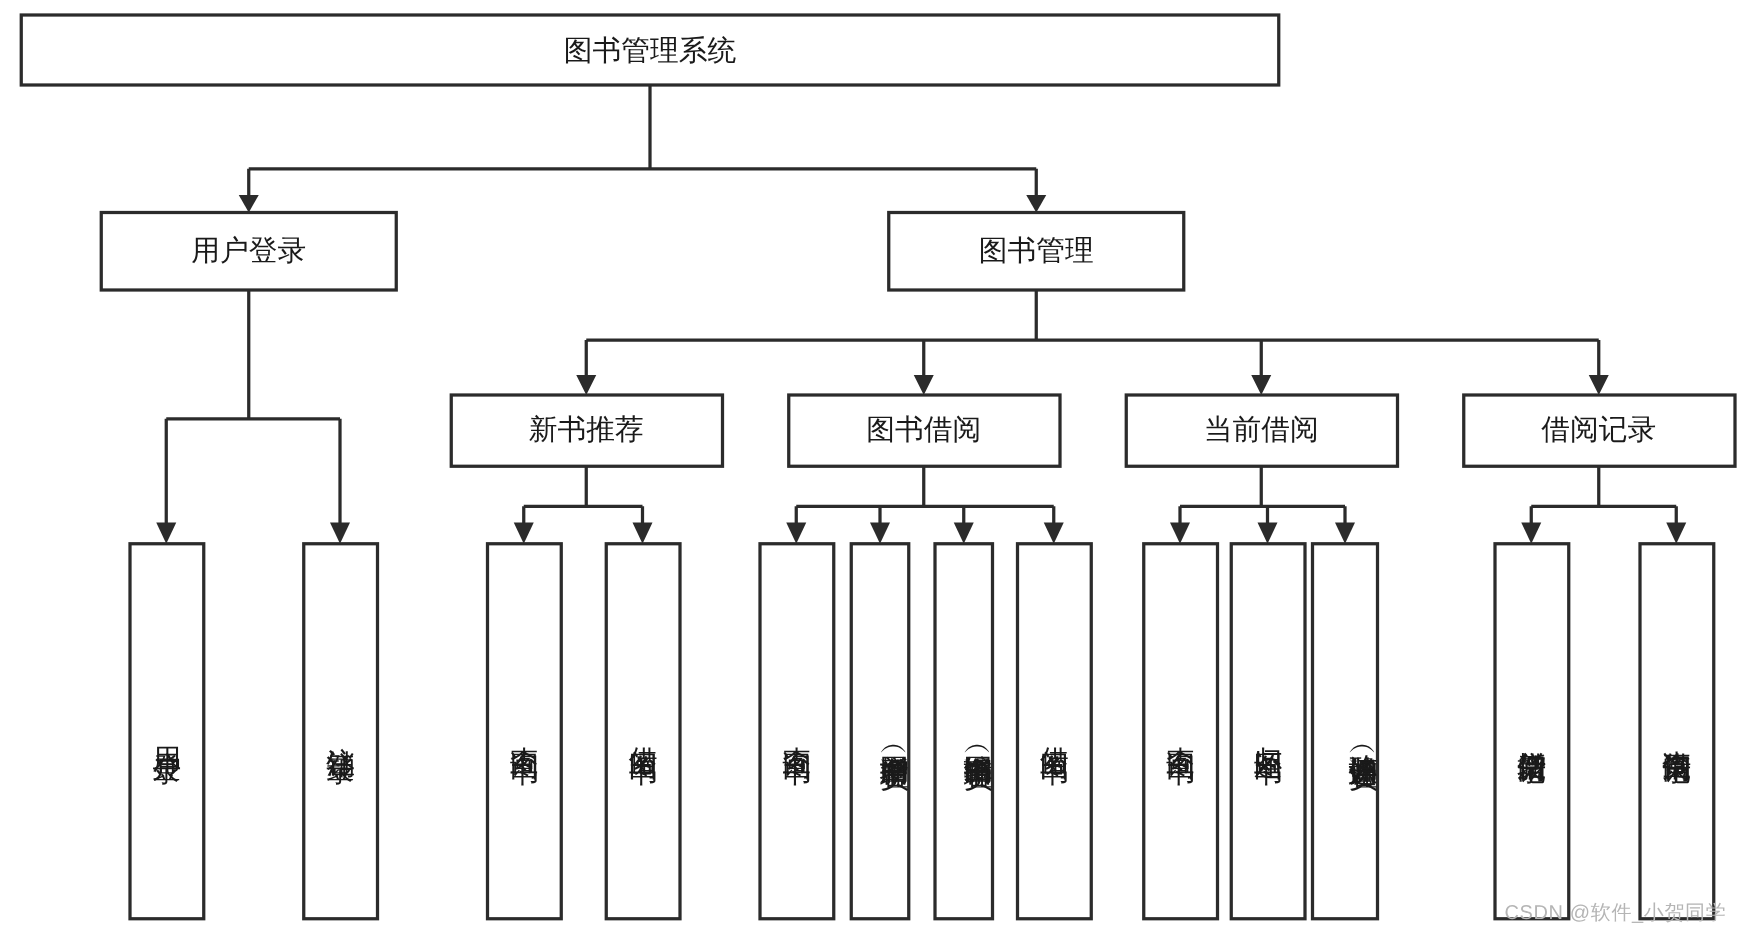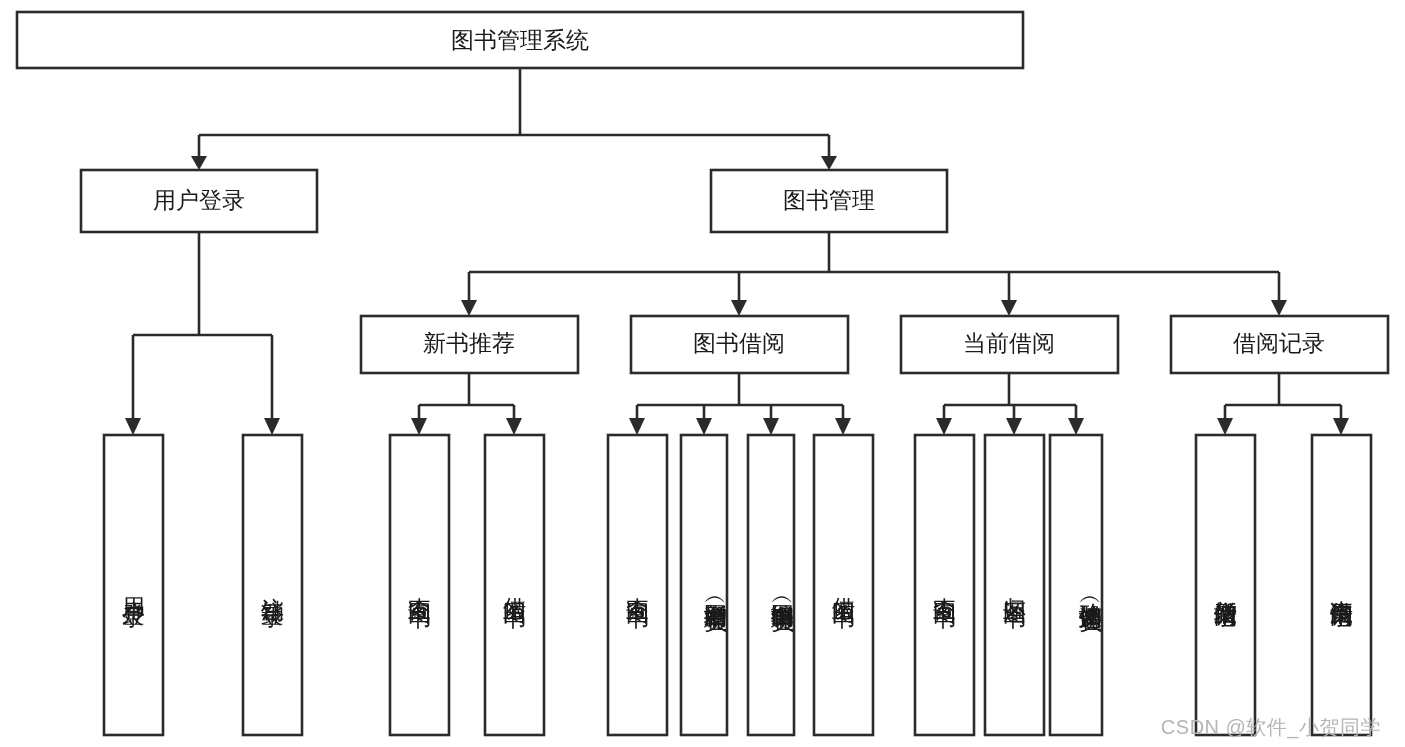--- a/index.html
+++ b/index.html
@@ -64,21 +64,21 @@
     align-items: center;
     justify-content: center;
     white-space: nowrap;
     pointer-events: none;
   }
   .watermark {
     position: absolute;
     right: 8px;
     bottom: 6px;
     font-family: "Liberation Sans", "DejaVu Sans", sans-serif;
-    font-size: 20px;
+    font-size: 16px;
     color: #b5b5b5;
     letter-spacing: 0.5px;
     user-select: none;
   }
 </style>
 </head>
 <body>
 
 <div id="diagram-root">
 

